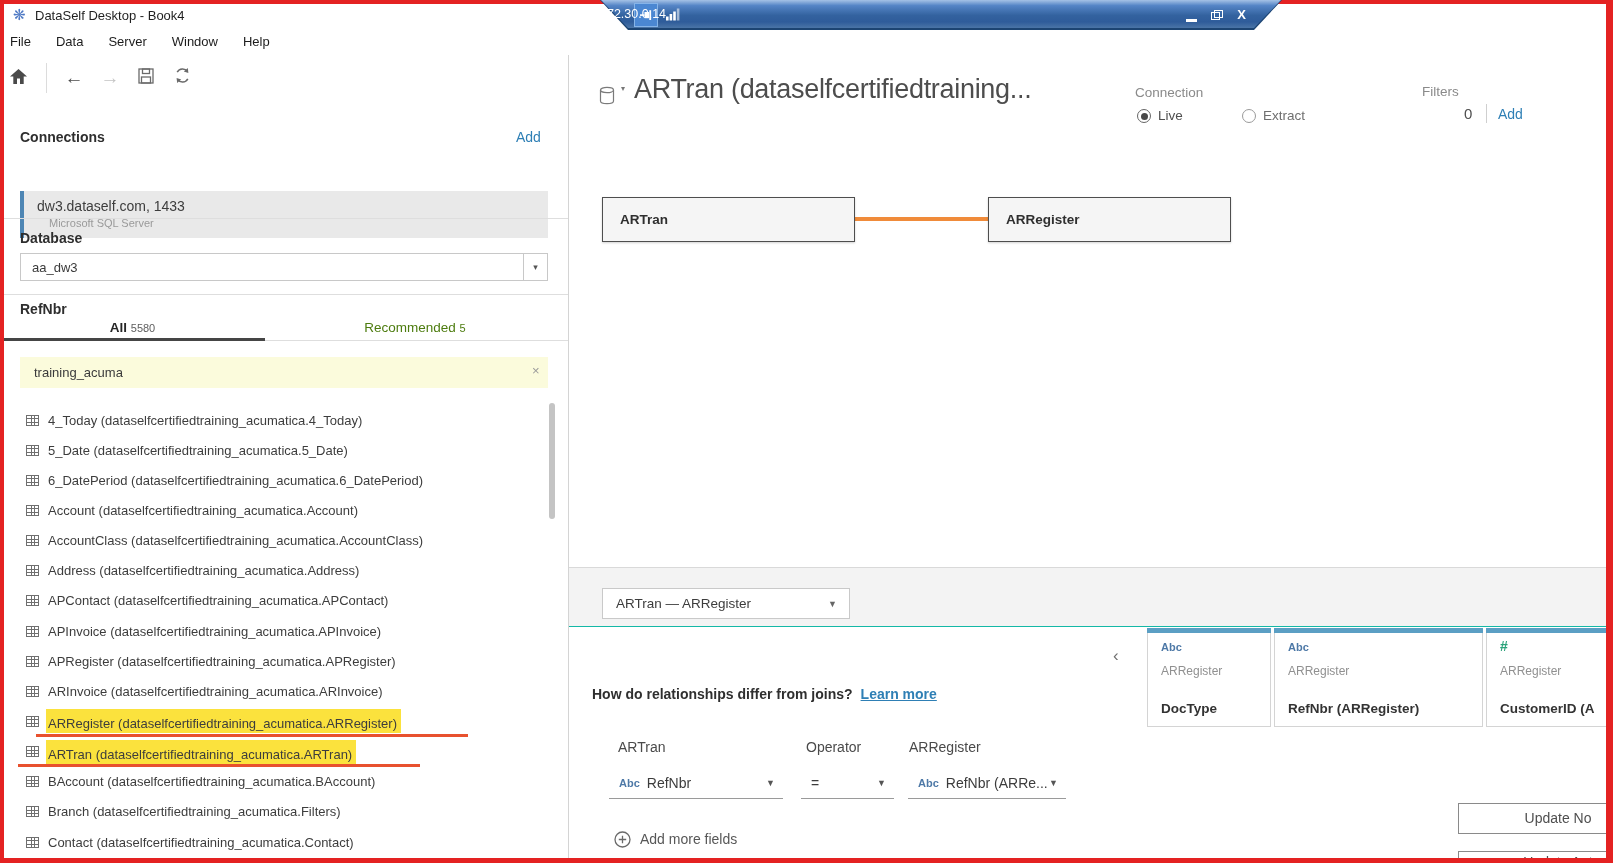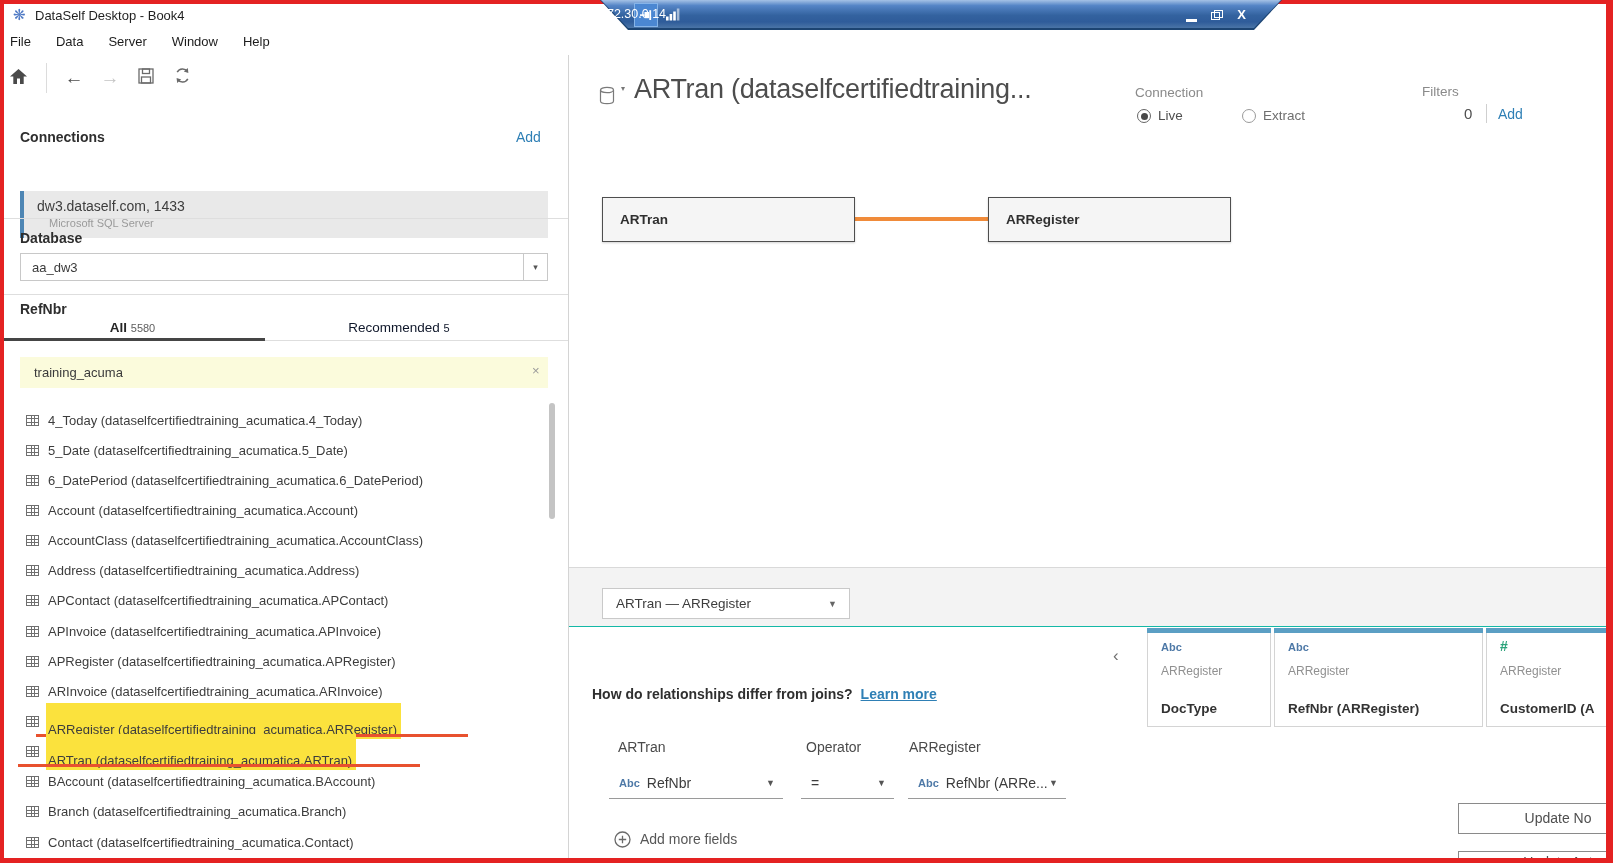--- a/index.html
+++ b/index.html
@@ -55,33 +55,33 @@
   .db-select { left:20px; top:253px; width:528px; height:28px; border:1px solid #c8c8c8; background:#fff; }
   .db-val { position:absolute; left:11px; top:6px; font-size:13px; color:#3a3a3a; }
   .db-caret { position:absolute; right:0; top:0; width:24px; height:100%; border-left:1px solid #c8c8c8; text-align:center; font-size:9px; color:#555; line-height:26px; }
   .div2 { left:0; top:294px; width:568px; height:1px; background:#dedede; }
   .tbl-head { left:20px; top:301px; }
   .tabline { left:0; top:340px; width:568px; height:1px; background:#dedede; }
   .tab { top:320px; height:20px; text-align:center; font-size:13.5px; }
   .tab .cnt { font-size:11px; }
   .tab-all { left:0; width:265px; color:#262626; font-weight:bold; }
   .tab-all .cnt { color:#5d5d5d; font-weight:normal; }
-  .tab-rec { left:249px; width:300px; color:#0f172a; }
+  .tab-rec { left:265px; width:300px; color:#4d7c0f; }
   .tab-active-bar { left:3px; top:338px; width:262px; height:3px; background:#454545; }
   .search { left:20px; top:357px; width:528px; height:31px; background:#fbfbdc; border:none; outline:none; font-size:13px; color:#3a3a3a; padding:0 30px 0 14px; font-family:"Liberation Sans",sans-serif; }
   .search-x { left:532px; top:363px; font-size:13px; color:#9a9a9a; }
 
   .tlist { left:0; top:405px; width:548px; }
   .trow { height:30.15px; display:flex; align-items:center; position:relative; }
   .tbl-ico { width:13px; height:11px; margin-left:26px; margin-right:9px; flex:none; border:1px solid #6f6f6f;
      background-image:linear-gradient(#6f6f6f,#6f6f6f),linear-gradient(#6f6f6f,#6f6f6f),linear-gradient(#6f6f6f,#6f6f6f),linear-gradient(#6f6f6f,#6f6f6f);
      background-repeat:no-repeat; background-size:100% 1px,100% 1px,1px 100%,1px 100%;
      background-position:0 2.5px,0 6px,3.5px 0,7px 0; }
   .trow .lbl { font-size:13px; color:#3d3d3d; white-space:nowrap; }
-  .trow.hl .lbl { background:#fbe23d; padding:19px 4px 2px 2px; margin-left:-2px; }
+  .trow.hl .lbl { background:#fbe23d; padding:7px 4px 2px 2px; margin-left:-2px; }
   .hl-underline { position:absolute; height:3px; background:#e8512e; bottom:0; }
   .u-arregister { left:36px; width:432px; }
   .u-artran { left:18px; width:402px; }
   .scroll-thumb { left:549px; top:403px; width:6px; height:116px; background:#c4c4c4; border-radius:3px; }
 
   
   .ds-icon { left:599px; top:86px; }
   .ds-caret { left:621px; top:84px; font-size:8px; color:#777; }
   .main-title { left:634px; top:74px; font-size:27px; color:#4d4d4d; letter-spacing:-0.3px; white-space:nowrap; }
   .grp-label { font-size:13.5px; color:#8a8a8a; }
@@ -293,21 +293,21 @@
       <i class="tbl-ico"></i>
       <span class="lbl">ARTran (dataselfcertifiedtraining_acumatica.ARTran)</span>
       <div class="hl-underline u-artran"></div>
     </div>
   <div class="trow">
       <i class="tbl-ico"></i>
       <span class="lbl">BAccount (dataselfcertifiedtraining_acumatica.BAccount)</span>
     </div>
   <div class="trow">
       <i class="tbl-ico"></i>
-      <span class="lbl">Branch (dataselfcertifiedtraining_acumatica.Branch)</span>
+      <span class="lbl">Branch (dataselfcertifiedtraining_acumatica.Filters)</span>
     </div>
   <div class="trow">
       <i class="tbl-ico"></i>
       <span class="lbl">Contact (dataselfcertifiedtraining_acumatica.Contact)</span>
     </div>
 </div>
 <div class="abs scroll-thumb"></div>
 
 <svg class="abs ds-icon" width="18" height="22" viewBox="0 0 18 22">
   <g fill="none" stroke="#7a7a7a" stroke-width="1.2">

